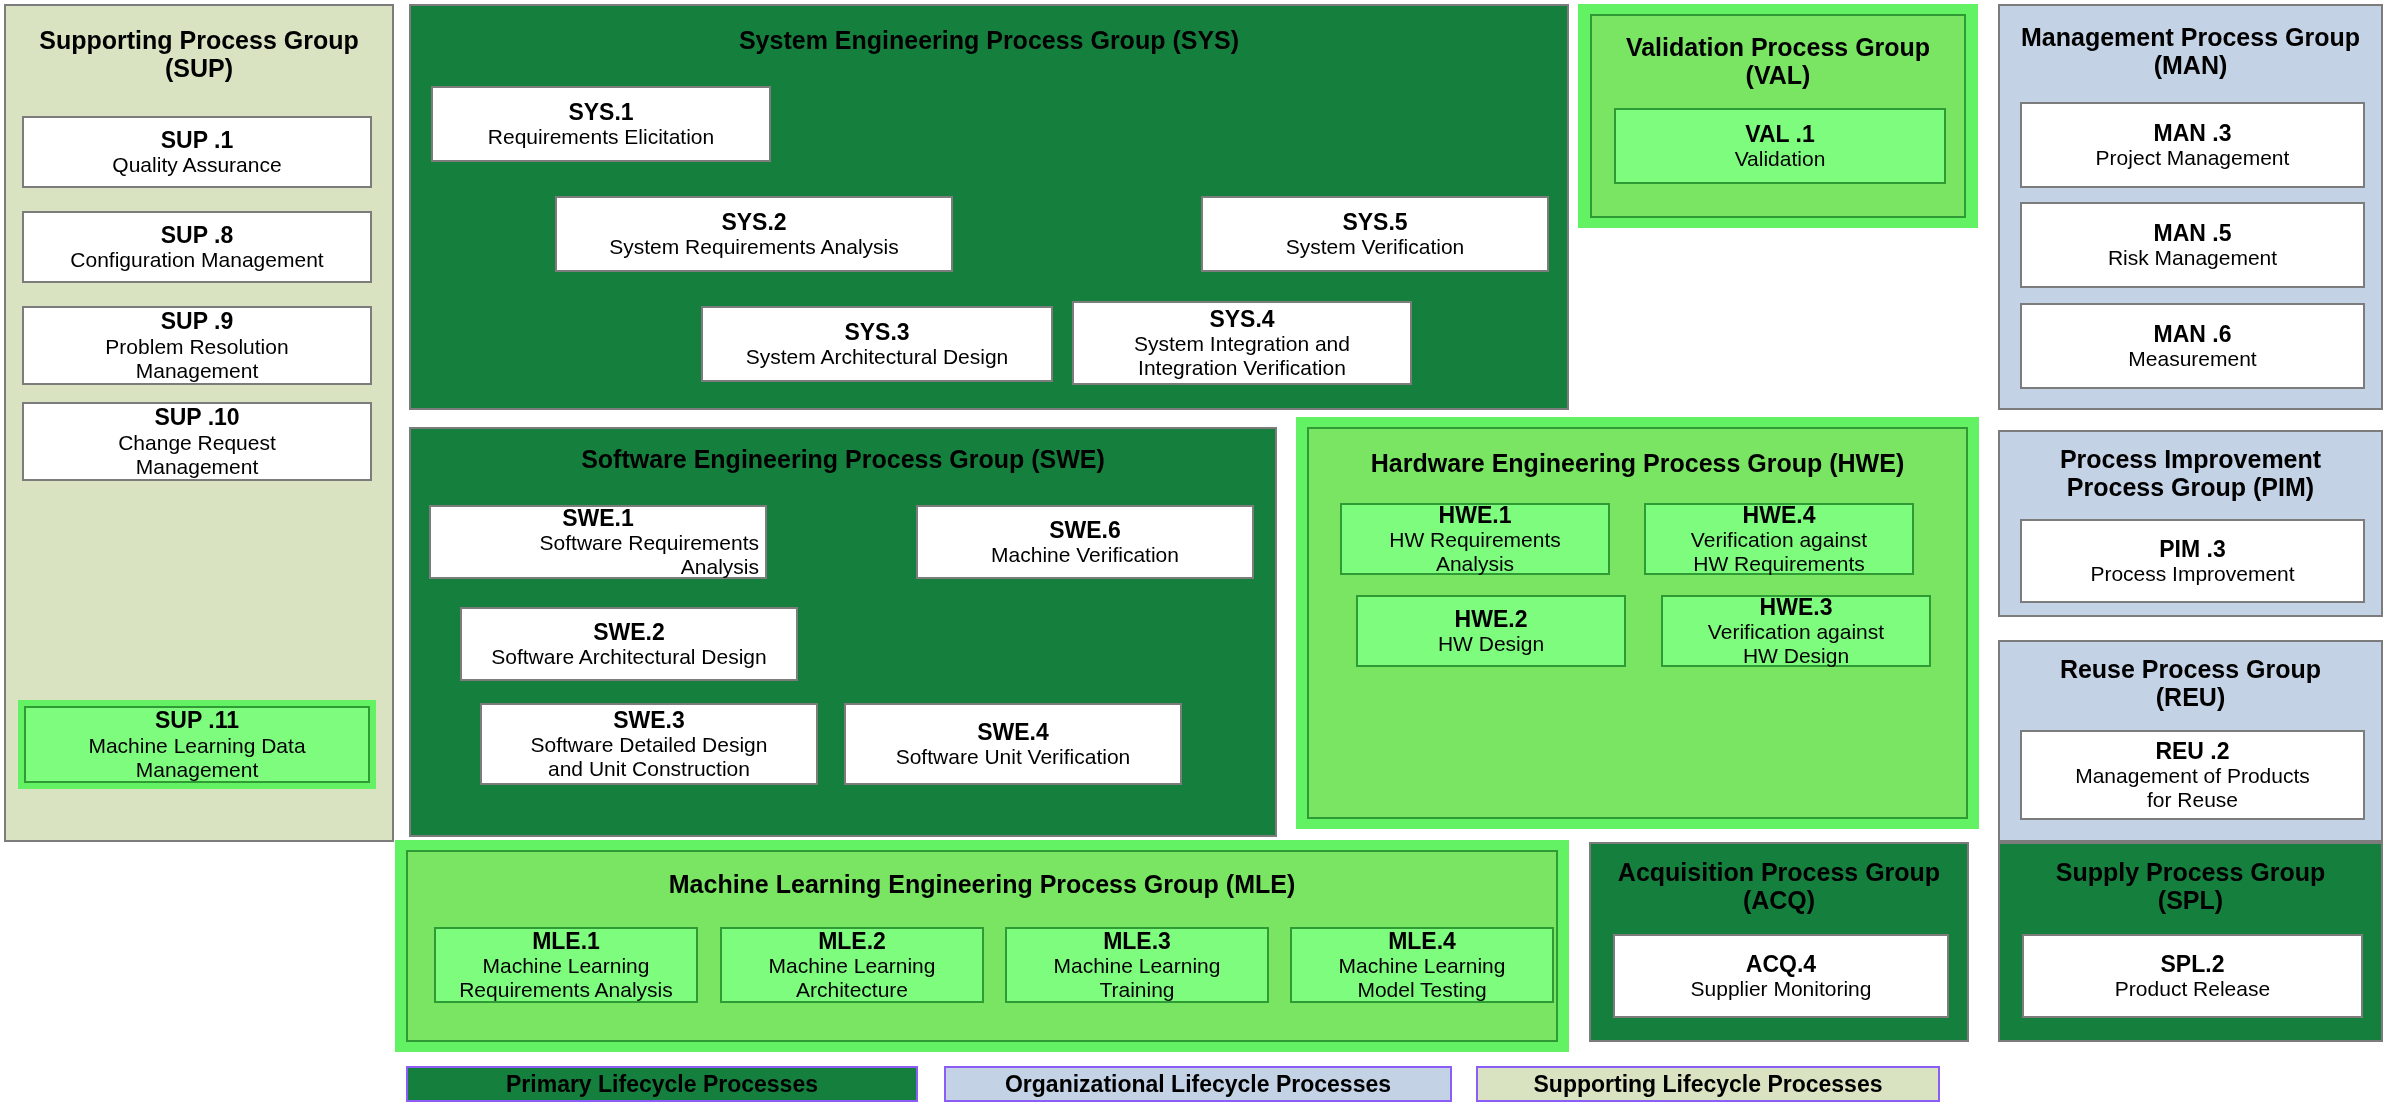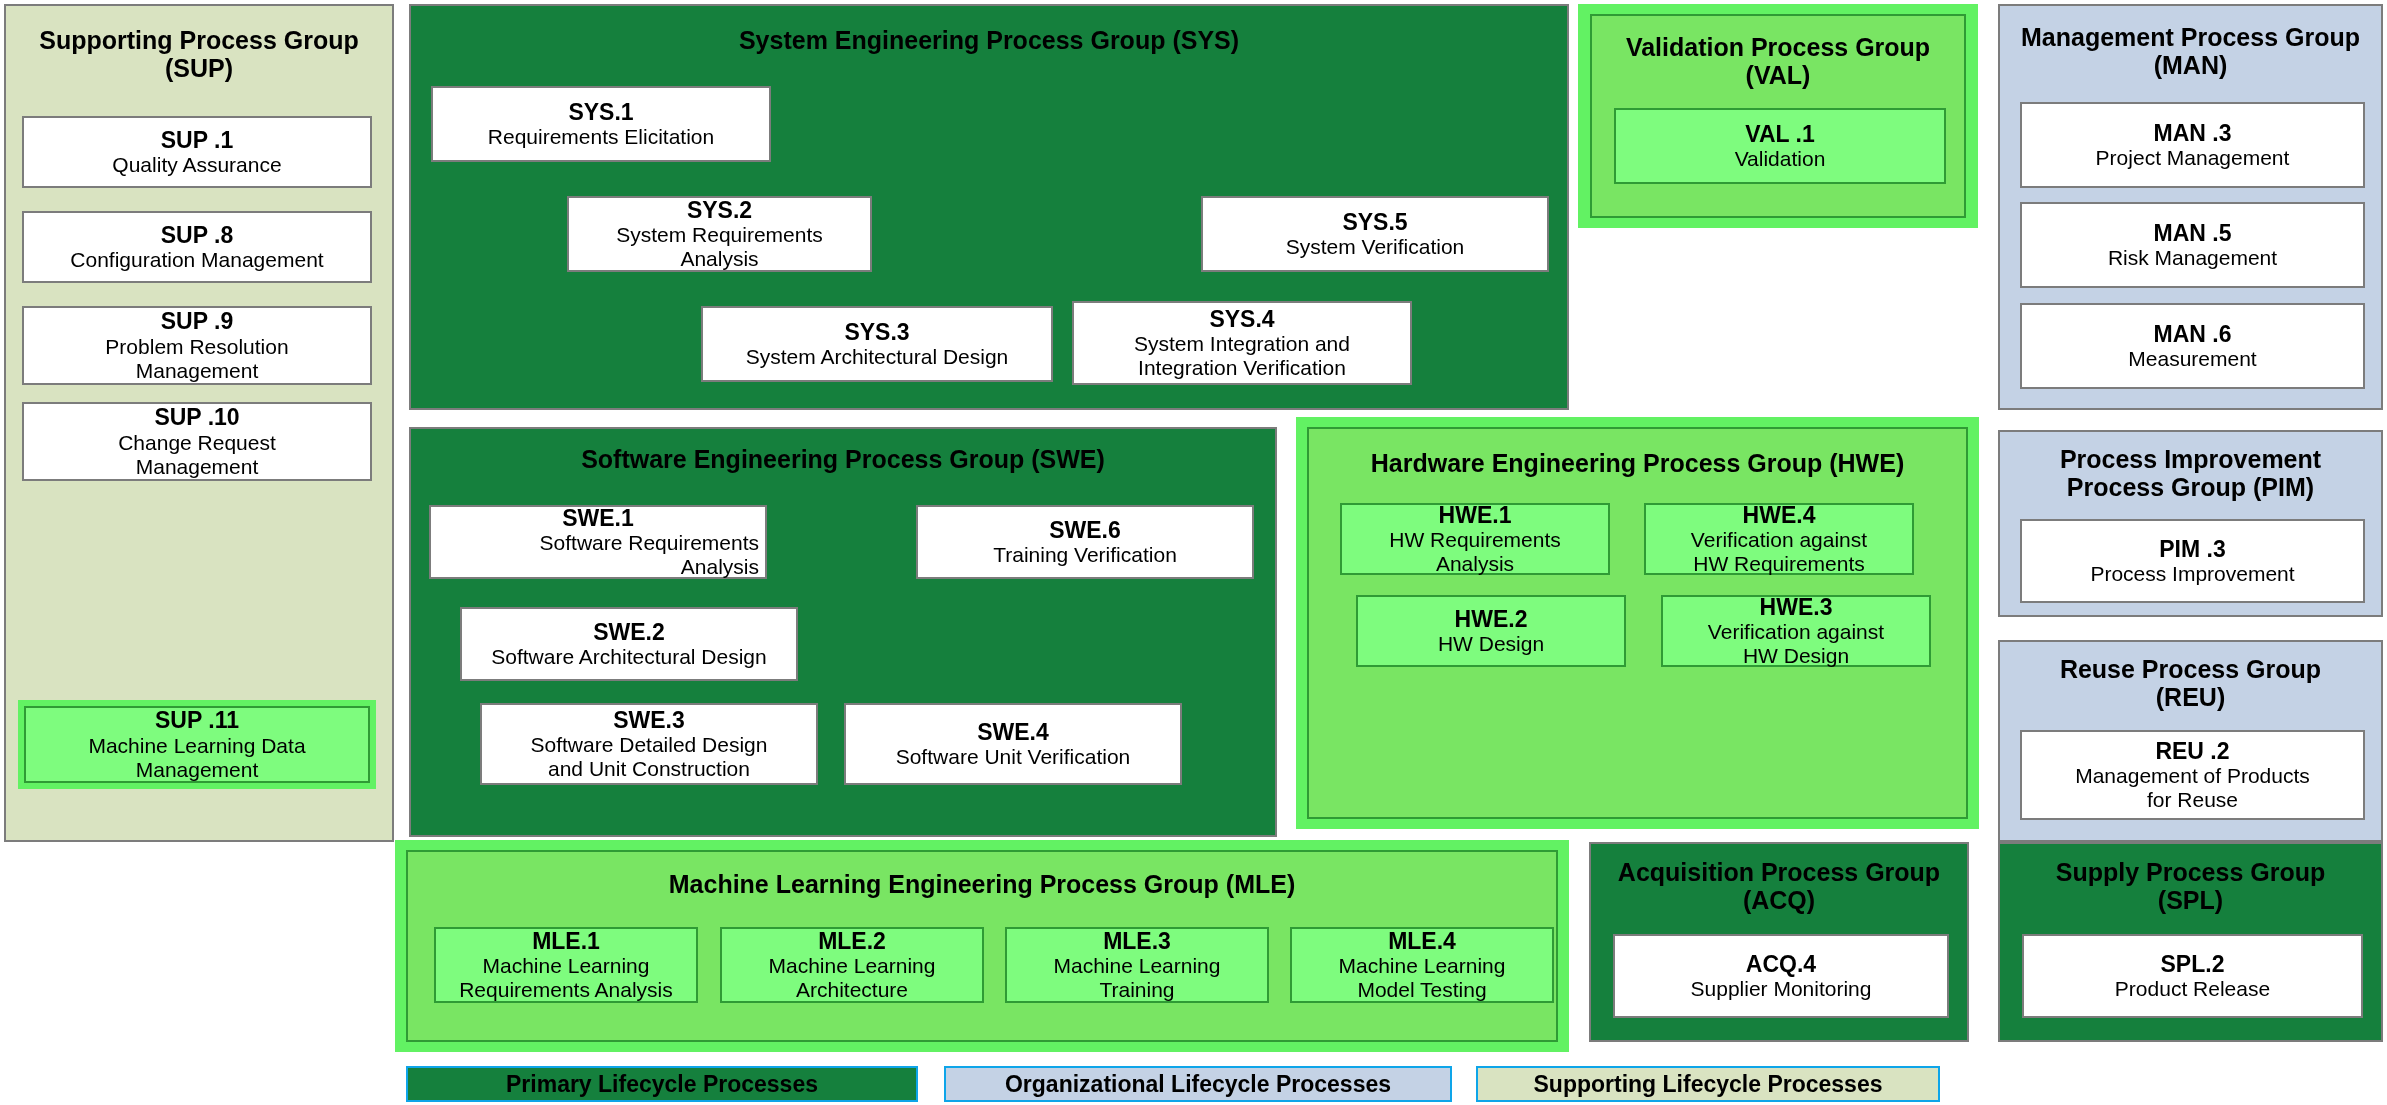--- a/index.html
+++ b/index.html
@@ -58,21 +58,21 @@
   .halo{
     position:absolute;
     box-sizing:border-box;
     background:#62f263;
   }
 
   
   .legend-item{
     position:absolute;
     box-sizing:border-box;
-    border:2px solid #0ea5e9;
+    border:2px solid #8b5cf6;
     display:flex;
     align-items:center;
     justify-content:center;
     font-weight:bold;
     text-align:center;
   }
 </style>
 </head>
 <body>
 
@@ -113,21 +113,21 @@
   </div>
 
   <div class="panel theme-peach" style="left:409px;top:4px;width:1160px;height:406px;">
     <div class="panel-title" style="margin-top:20px;font-size:25px;">System Engineering Process Group (SYS)</div>
 
     <div class="pbox" style="left:20px;top:80px;width:340px;height:76px;">
       <span class="pid" style="font-size:23px;">SYS.1</span>
       <span class="pname" style="font-size:21px;">Requirements Elicitation</span>
     </div>
 
-    <div class="pbox" style="left:156px;top:190px;width:305px;height:76px;">
+    <div class="pbox" style="left:144px;top:190px;width:398px;height:76px;">
       <span class="pid" style="font-size:23px;">SYS.2</span>
       <span class="pname" style="font-size:21px;">System Requirements Analysis</span>
     </div>
 
     <div class="pbox" style="left:290px;top:300px;width:352px;height:76px;">
       <span class="pid" style="font-size:23px;">SYS.3</span>
       <span class="pname" style="font-size:21px;">System Architectural Design</span>
     </div>
 
     <div class="pbox" style="left:661px;top:295px;width:340px;height:84px;">
@@ -211,21 +211,21 @@
     </div>
 
     <div class="pbox" style="left:433px;top:274px;width:338px;height:82px;">
       <span class="pid" style="font-size:23px;">SWE.4</span>
       <span class="pname" style="font-size:21px;">Software Unit Verification</span>
     </div>
 
 
     <div class="pbox" style="left:505px;top:76px;width:338px;height:74px;">
       <span class="pid" style="font-size:23px;">SWE.6</span>
-      <span class="pname" style="font-size:21px;">Training Verification</span>
+      <span class="pname" style="font-size:21px;">Machine Verification</span>
     </div>
   </div>
 
   <div class="panel theme-green-outer" style="left:1296px;top:417px;width:683px;height:412px;"></div>
   <div class="panel theme-green-inner" style="left:1307px;top:427px;width:661px;height:392px;">
     <div class="panel-title" style="margin-top:20px;font-size:25px;">Hardware Engineering Process Group (HWE)</div>
 
     <div class="pbox green" style="left:31px;top:74px;width:270px;height:72px;">
       <span class="pid" style="font-size:23px;">HWE.1</span>
       <span class="pname" style="font-size:21px;">HW Requirements

